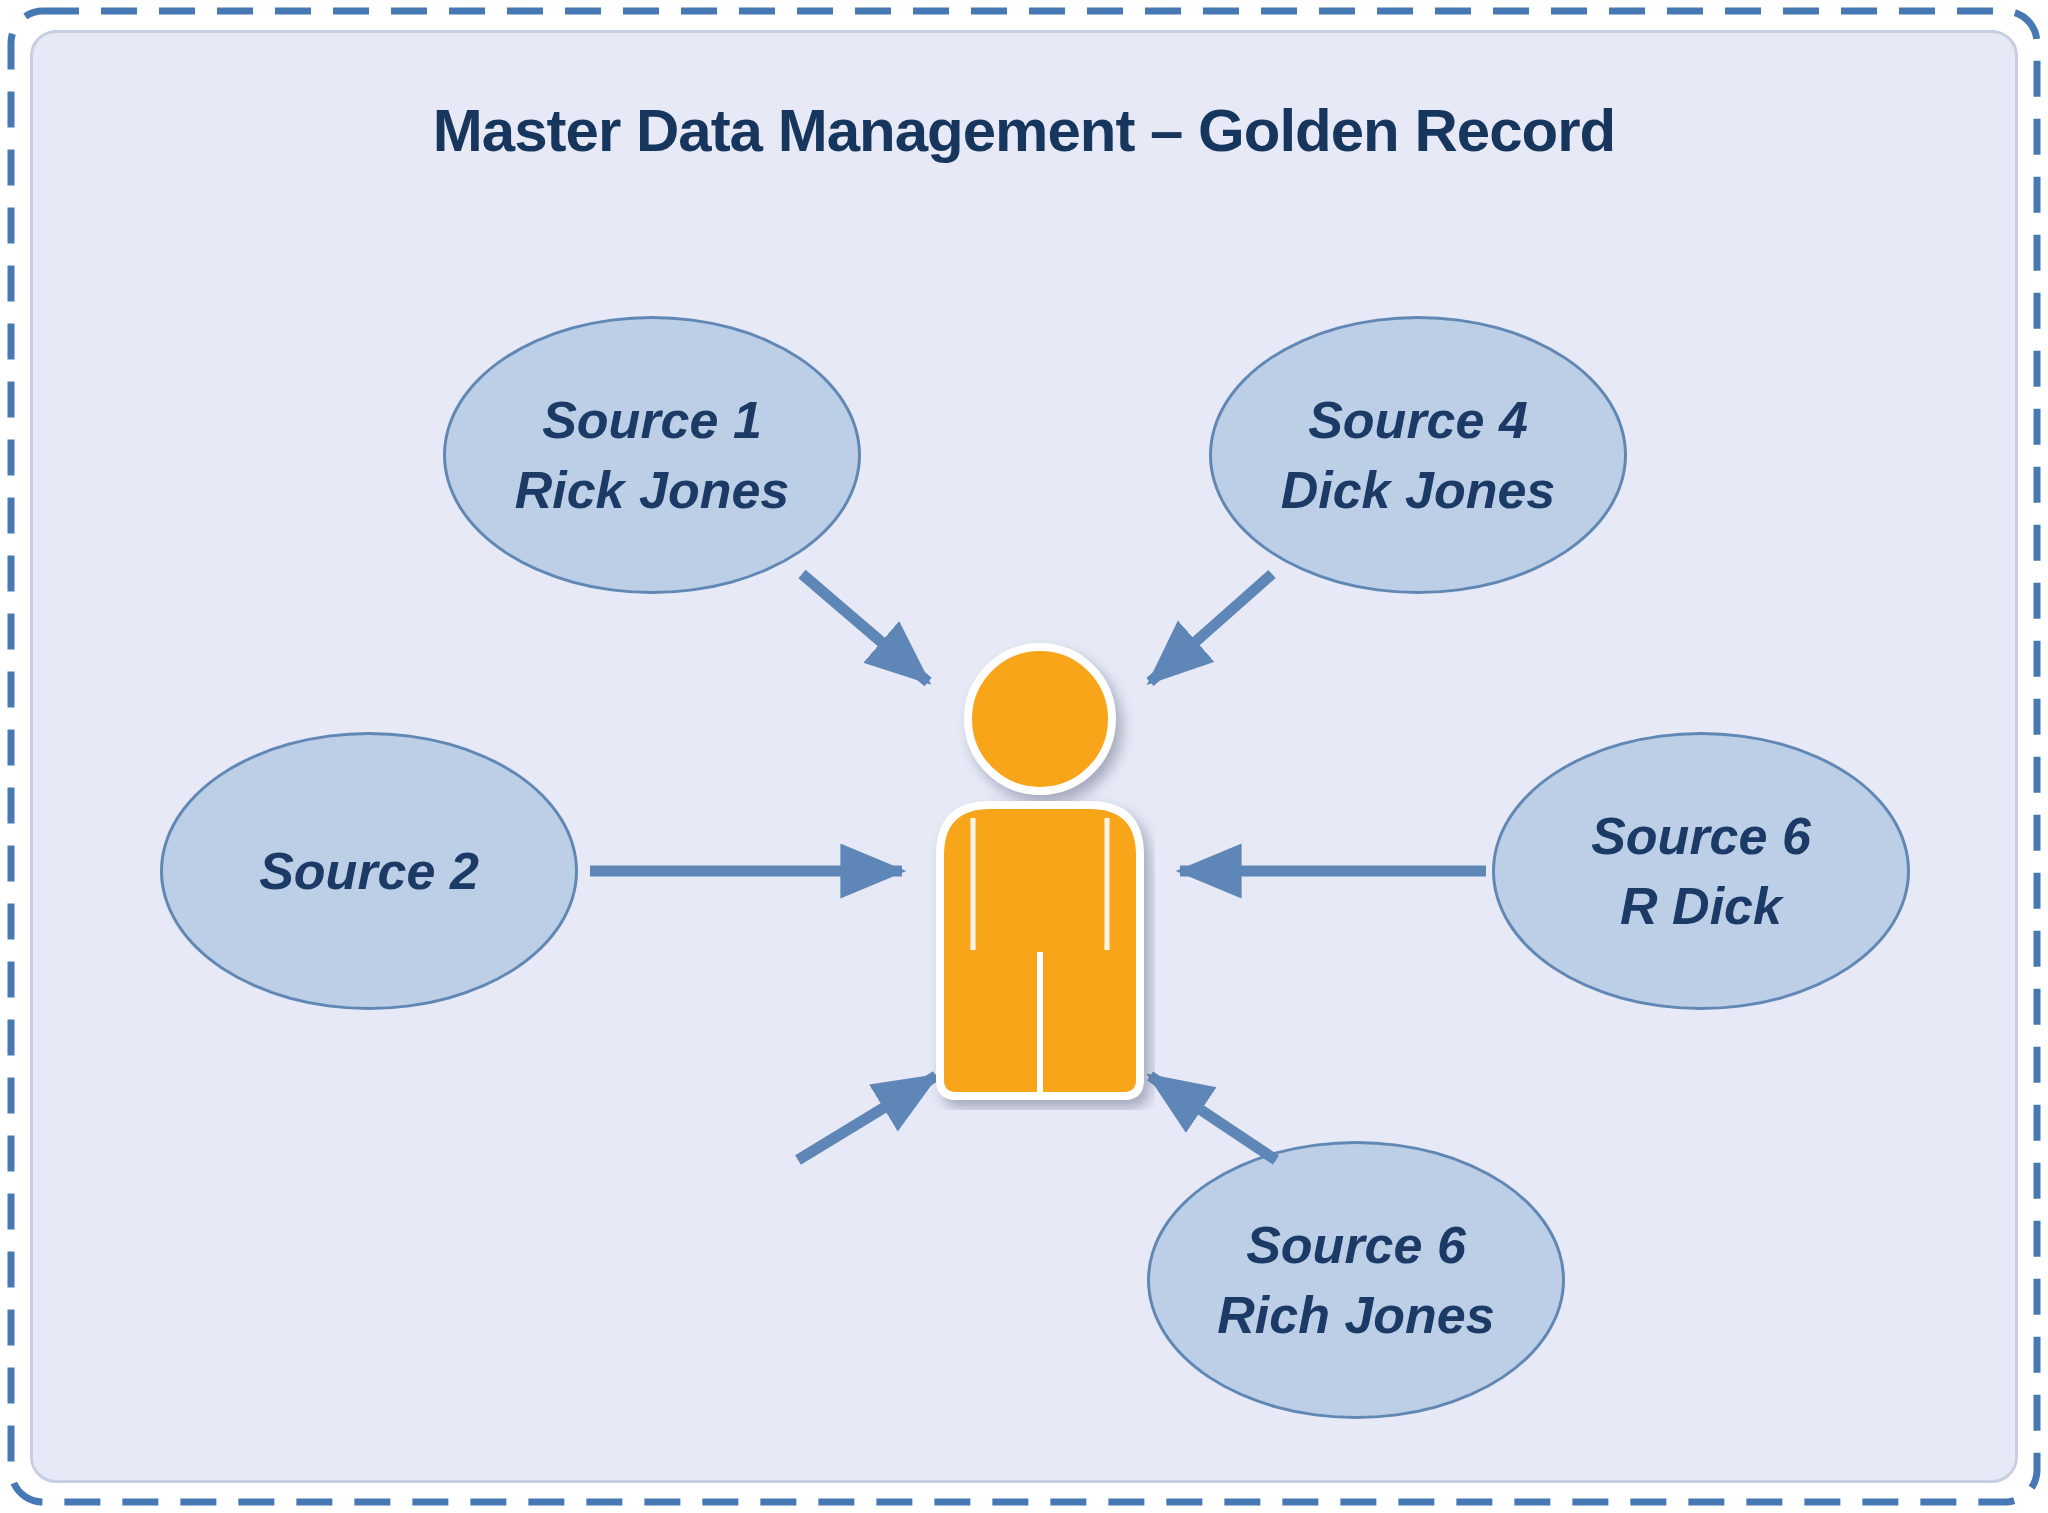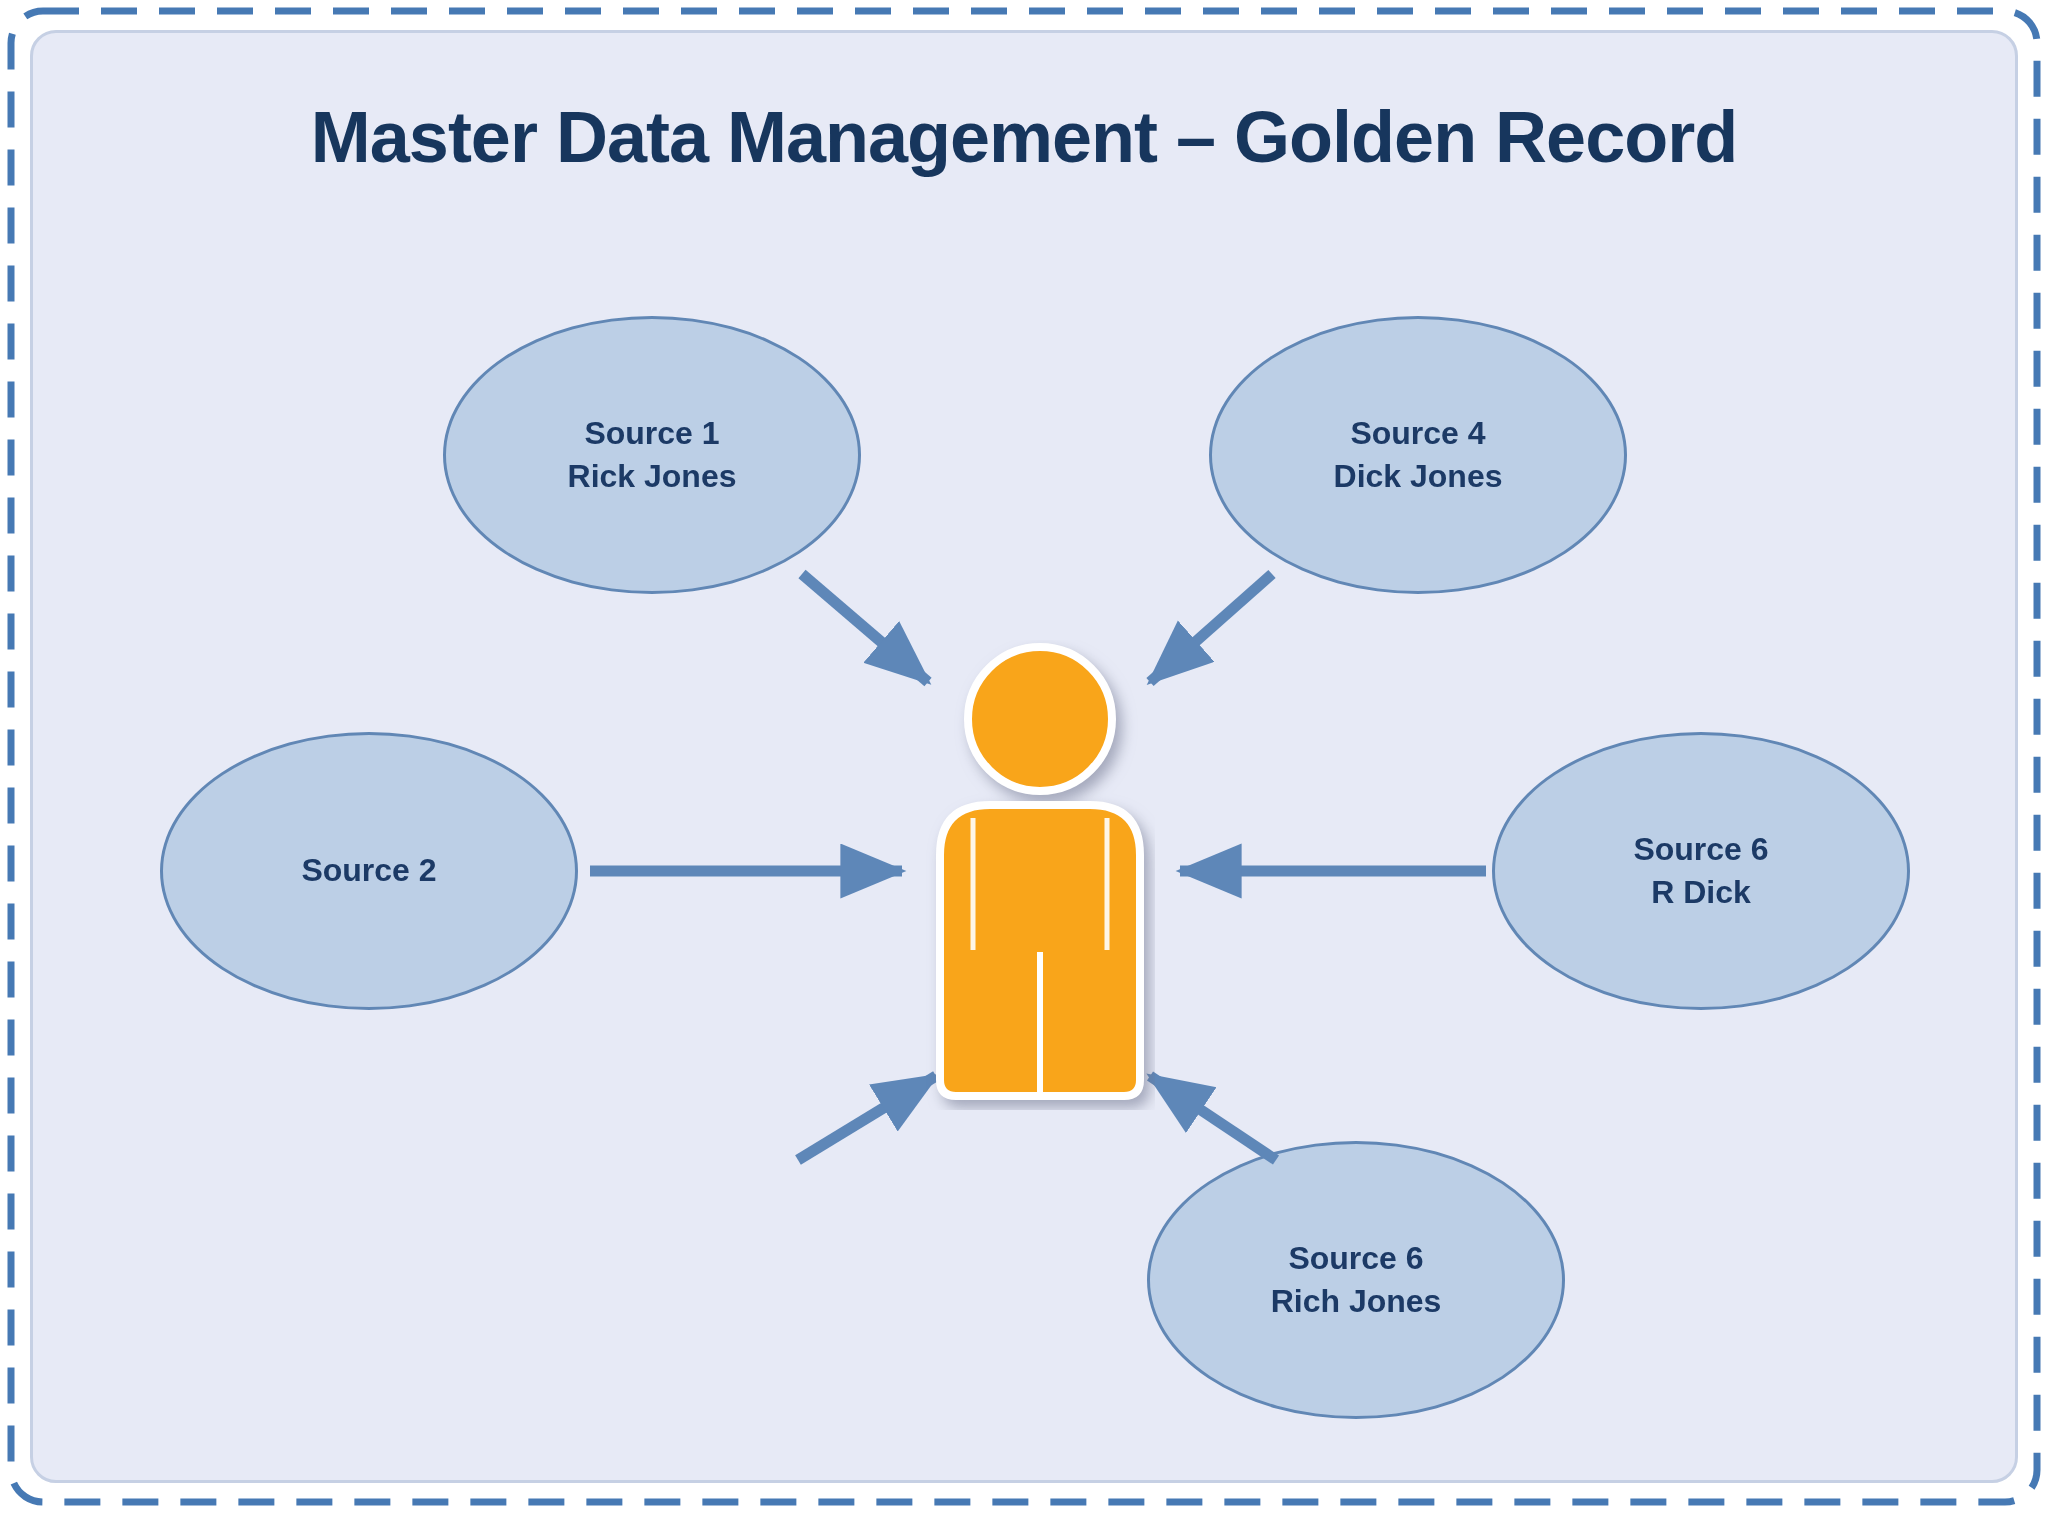--- a/index.html
+++ b/index.html
@@ -29,44 +29,45 @@
     background: #E7EAF6;
     border: 3px solid #C6D0E4;
     border-radius: 26px;
   }
   .title {
     position: absolute;
     top: 96px;
     left: 0;
     width: 100%;
     text-align: center;
-    font-size: 72px;
+    font-size: 60px;
     font-weight: bold;
     color: #17365D;
     letter-spacing: -1px;
   }
   .ellipse {
     position: absolute;
     width: 418px;
     height: 278px;
     border-radius: 50%;
     background: #BCCFE6;
     border: 3px solid #6187B5;
     display: flex;
     flex-direction: column;
     align-items: center;
     justify-content: center;
     box-sizing: border-box;
   }
   .ellipse .line {
     font-weight: bold;
     color: #1C3A66;
-    font-size: 32px;
+    font-size: 52px;
     line-height: 1.35;
     white-space: nowrap;
+    font-style: italic;
   }
   .s1 { left: 443px;  top: 316px; }
   .s4 { left: 1209px; top: 316px; }
   .s2 { left: 160px;  top: 732px; align-items: center; }
   .s5 { left: 1492px; top: 732px; }
   .s3 { left: 447px;  top: 1141px; }
   .s6 { left: 1147px; top: 1141px; }
   .person {
     position: absolute;
     left: 925px;

